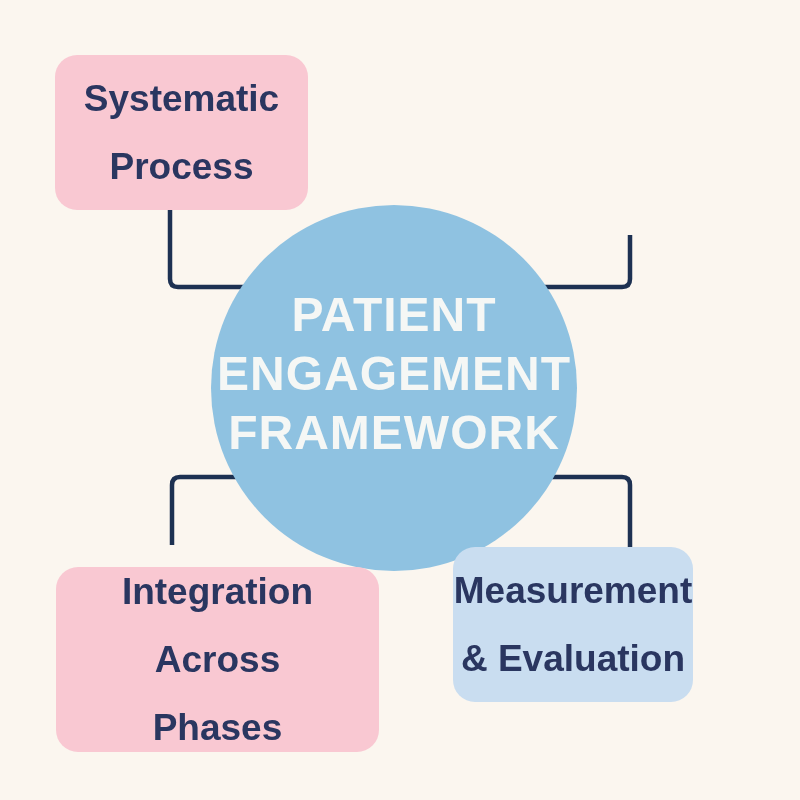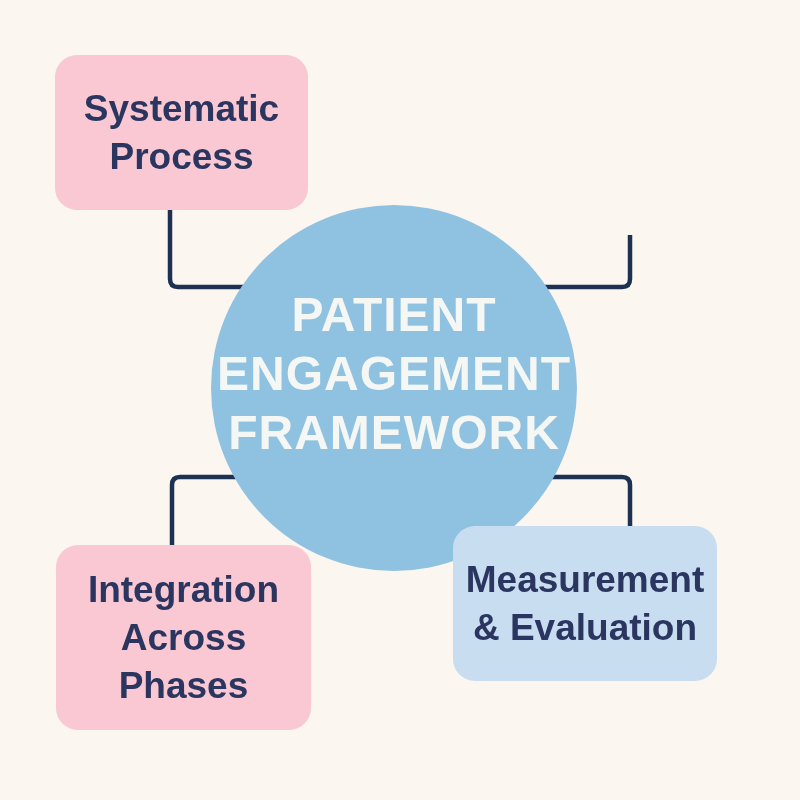--- a/index.html
+++ b/index.html
@@ -57,28 +57,28 @@
     border-radius: 22px;
     display: flex;
     align-items: center;
     justify-content: center;
     box-sizing: border-box;
   }
   .node-label {
     color: var(--node-text, #2A3660);
     font-size: 37px;
     font-weight: 700;
-    line-height: 48px;
+    line-height: 68px;
     text-align: center;
     white-space: pre-line;
   }
   .node-tl { left: 55px;  top: 55px;  width: 253px; height: 155px; background: var(--node-pink, #F9C8D2); }
   .node-tr { left: 470px; top: 54px;  width: 272px; height: 181px; background: var(--node-lavender, #E8D2EA); }
-  .node-bl { left: 56px;  top: 545px; width: 255px; height: 185px; background: var(--node-pink, #F9C8D2); }
-  .node-br { left: 453px; top: 526px; width: 264px; height: 155px; background: var(--node-blue, #C9DDF0); justify-content: center; }
+  .node-bl { left: 56px;  top: 567px; width: 323px; height: 185px; background: var(--node-pink, #F9C8D2); }
+  .node-br { left: 453px; top: 547px; width: 240px; height: 155px; background: var(--node-blue, #C9DDF0); justify-content: center; }
 </style>
 </head>
 <body>
 
 <div class="canvas">
 
   <svg class="connectors" viewBox="0 0 800 800" aria-hidden="true">
     <path d="M170 210 L170 279 Q170 287 178 287 L395 287"></path>
     <path d="M630 235 L630 279 Q630 287 622 287 L395 287"></path>
     <path d="M395 477 L180 477 Q172 477 172 485 L172 545"></path>

